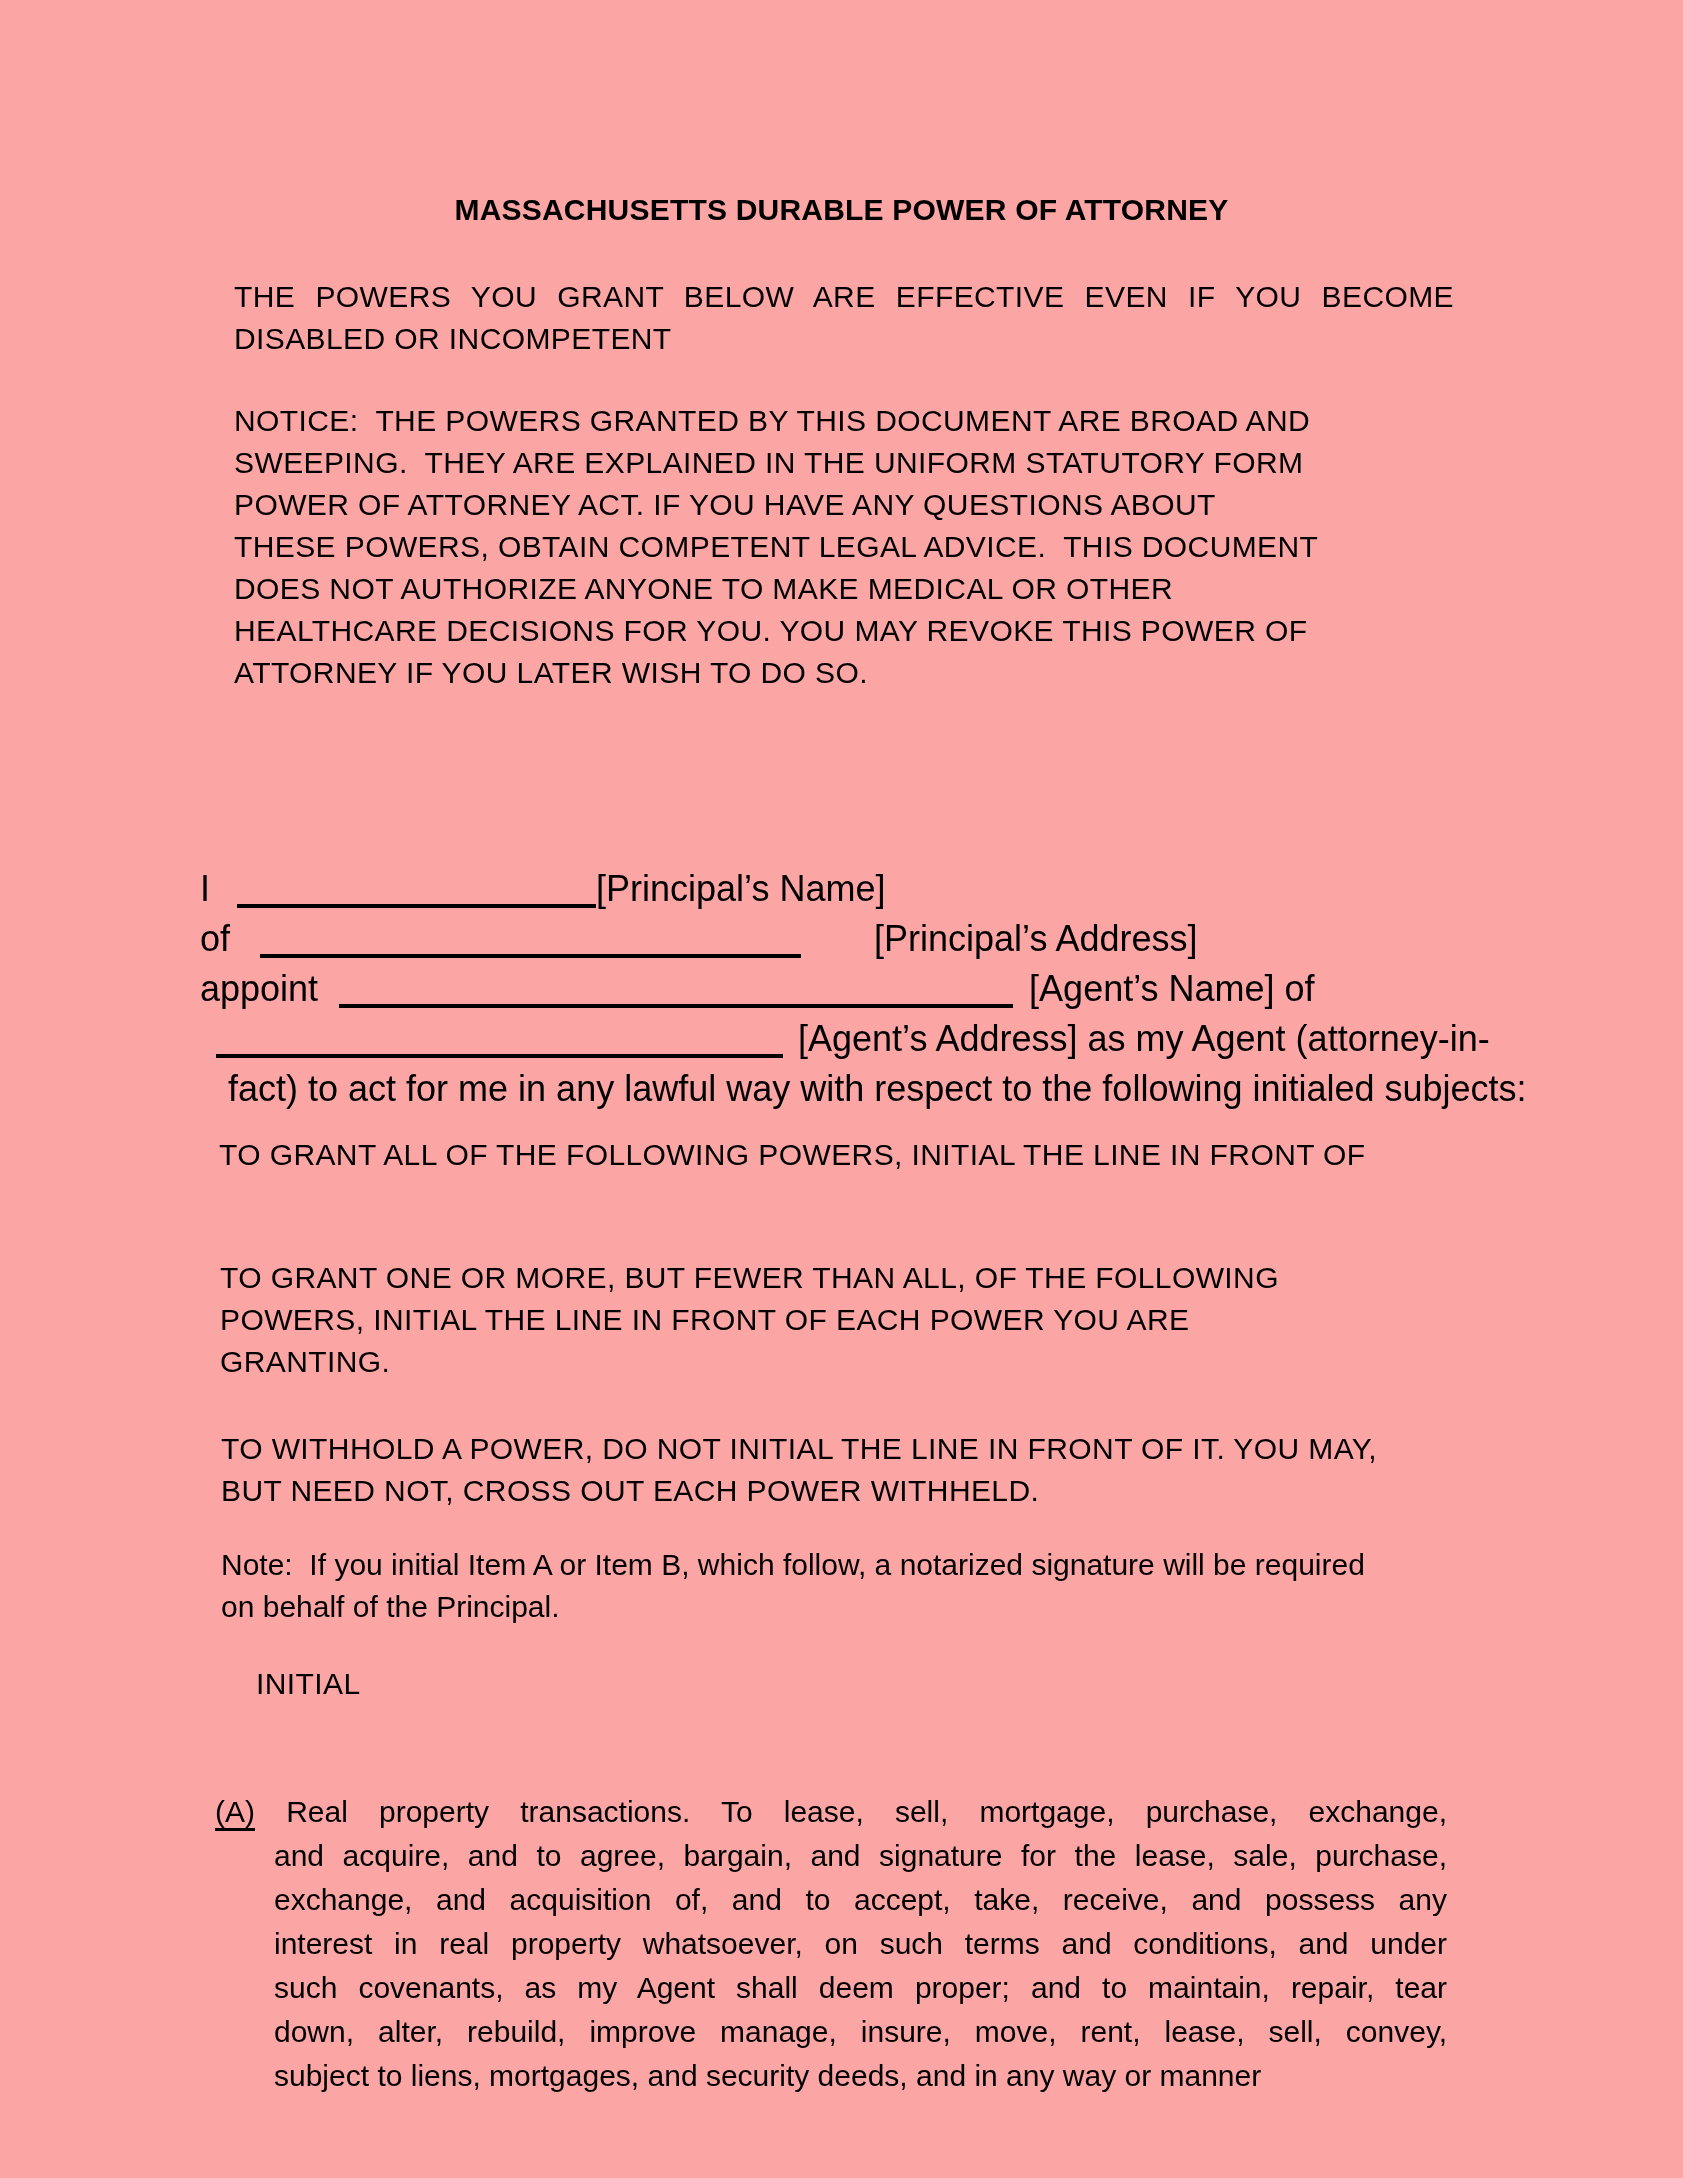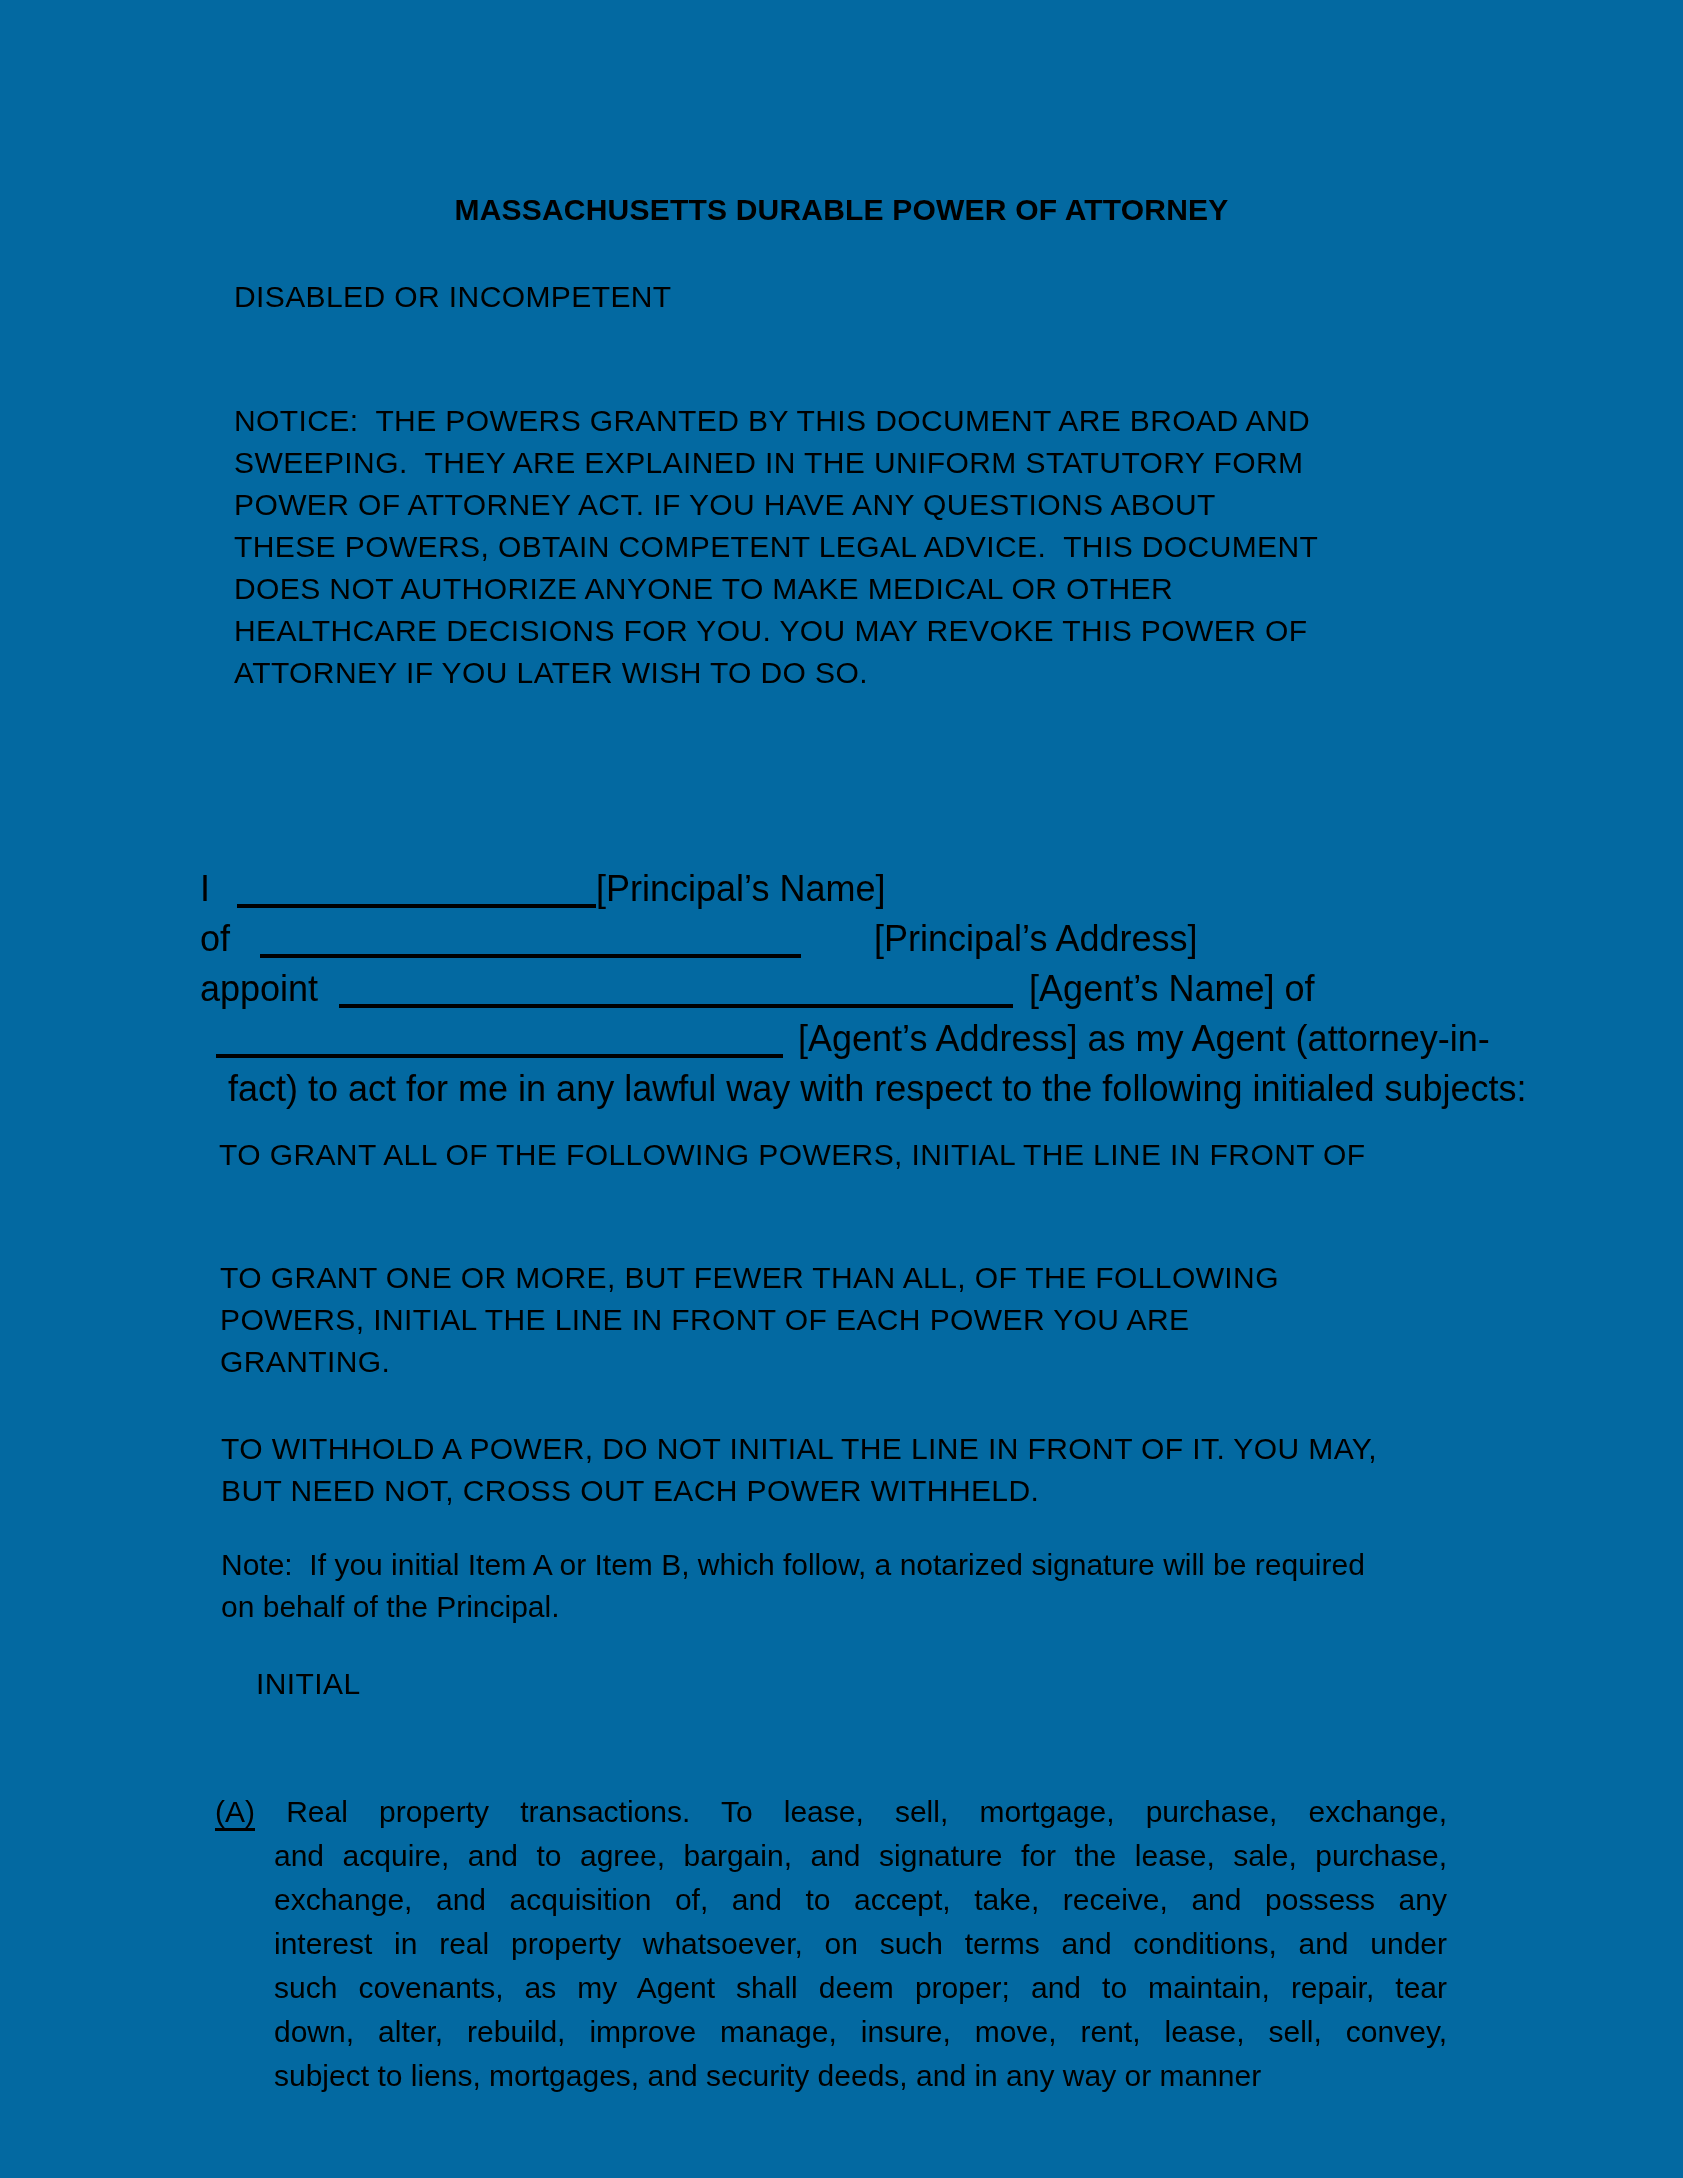--- a/index.html
+++ b/index.html
@@ -1,20 +1,20 @@
 <!DOCTYPE html>
 <html><head>
 <meta charset="utf-8">
 <style>
   html, body { margin: 0; padding: 0; background: #ffffff; }
   .page {
     position: relative;
     width: 1683px;
     height: 2178px;
-    background: #0369a1;
+    background: #fca5a5;
     color: #000000;
     font-family: "Liberation Sans", "DejaVu Sans", sans-serif;
     overflow: hidden;
   }
   .abs { position: absolute; }
 
   .doc-title {
     left: 0; top: 189px; width: 1683px;
     text-align: center;
     font-size: 30px; font-weight: bold;
@@ -63,20 +63,21 @@
   .marker-u { border-bottom: 3px solid #000; }
 </style>
 </head>
 <body>
 
 <div class="page">
 
   <div class="abs doc-title">MASSACHUSETTS DURABLE POWER OF ATTORNEY</div>
 
   <div class="abs caps block-effective">
+    <div class="jline">THE POWERS YOU GRANT BELOW ARE EFFECTIVE EVEN IF YOU BECOME</div>
     <div class="line">DISABLED OR INCOMPETENT</div>
   </div>
 
   <div class="abs caps block-notice">
     <div class="line">NOTICE:  THE POWERS GRANTED BY THIS DOCUMENT ARE BROAD AND</div>
     <div class="line">SWEEPING.  THEY ARE EXPLAINED IN THE UNIFORM STATUTORY FORM</div>
     <div class="line">POWER OF ATTORNEY ACT. IF YOU HAVE ANY QUESTIONS ABOUT</div>
     <div class="line">THESE POWERS, OBTAIN COMPETENT LEGAL ADVICE.  THIS DOCUMENT</div>
     <div class="line">DOES NOT AUTHORIZE ANYONE TO MAKE MEDICAL OR OTHER</div>
     <div class="line">HEALTHCARE DECISIONS FOR YOU. YOU MAY REVOKE THIS POWER OF</div>

